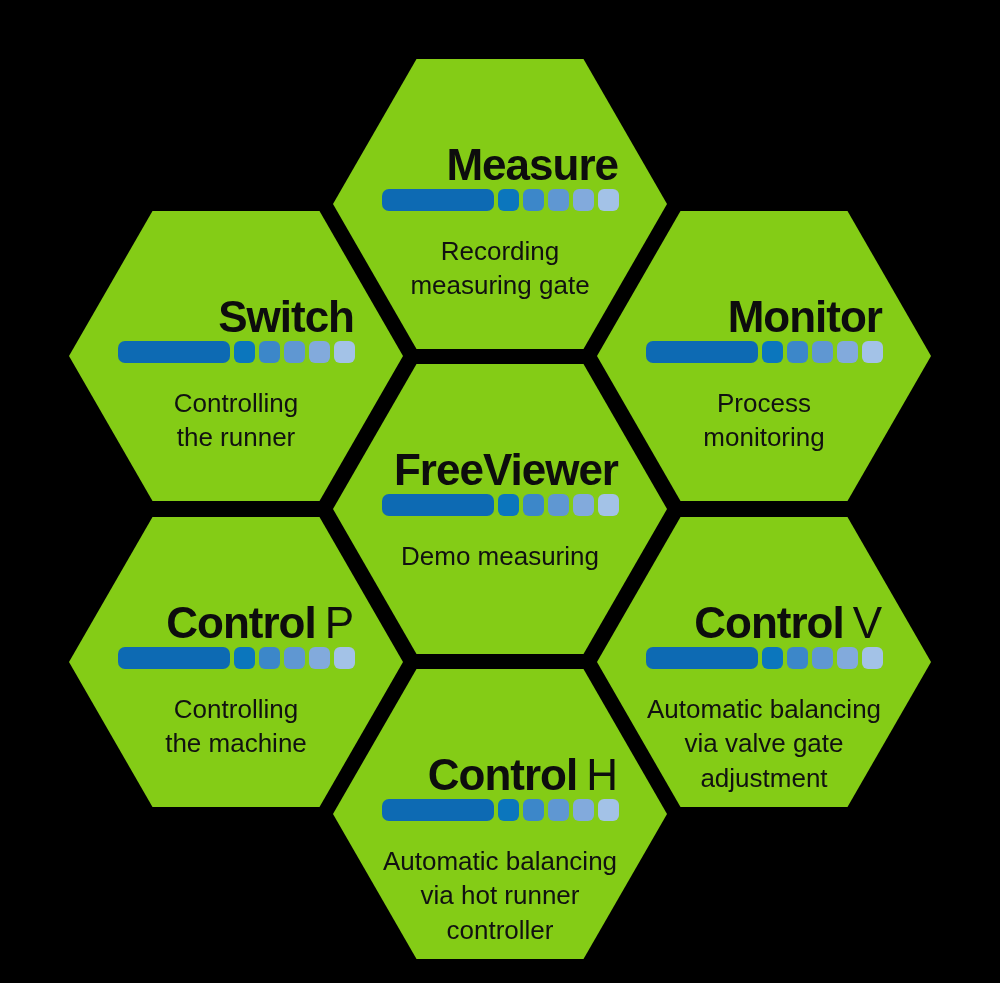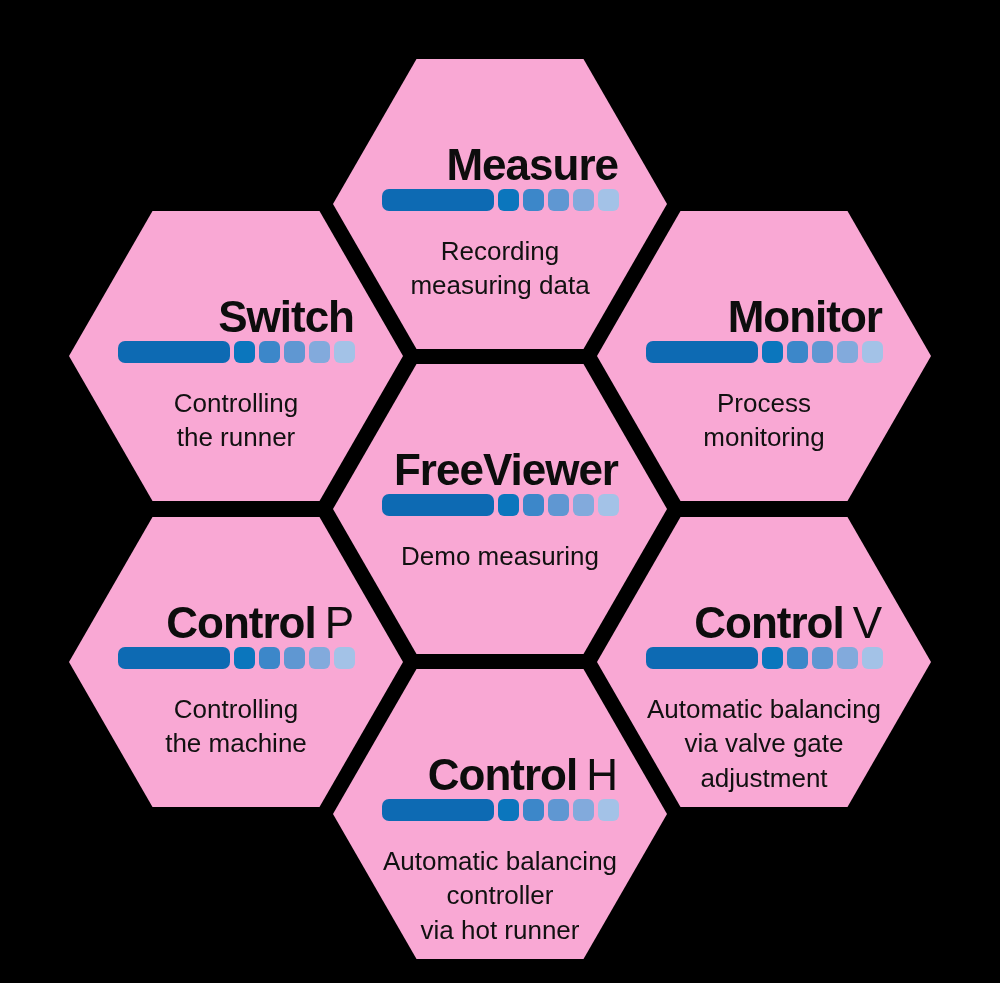--- a/index.html
+++ b/index.html
@@ -15,21 +15,21 @@
     font-family: "Liberation Sans", sans-serif;
   }
   .honeycomb {
     position: absolute;
     inset: 0;
   }
   .hex {
     position: absolute;
     width: 334px;
     height: 290px;
-    background: #f9a8d4;
+    background: #84cc16;
     clip-path: polygon(25% 0%, 75% 0%, 100% 50%, 75% 100%, 25% 100%, 0% 50%);
   }
   .hex-measure   { left: 333px; top:  59px; }
   .hex-switch    { left:  69px; top: 211px; }
   .hex-monitor   { left: 597px; top: 211px; }
   .hex-freeviewer{ left: 333px; top: 364px; }
   .hex-control-p { left:  69px; top: 517px; }
   .hex-control-v { left: 597px; top: 517px; }
   .hex-control-h { left: 333px; top: 669px; }
 
@@ -106,21 +106,21 @@
       <div class="bar">
         <div class="bar-main" style="background: rgb(13, 106, 179);"></div>
       <div class="bar-seg" style="background: rgb(11, 118, 189);"></div>
           <div class="bar-seg" style="background: rgb(60, 135, 201);"></div>
           <div class="bar-seg" style="background: rgb(95, 151, 210);"></div>
           <div class="bar-seg" style="background: rgb(130, 170, 220);"></div>
           <div class="bar-seg" style="background: rgb(163, 194, 231);"></div>
         </div>
       <div class="subtitle">
           <div class="subtitle-line">Recording</div>
-          <div class="subtitle-line">measuring data</div>
+          <div class="subtitle-line">measuring gate</div>
         </div>
     </div>
   </div>
     <div class="hex hex-switch">
     <div class="content">
       <div class="title-row">
         <span class="title-main">Switch</span>
 
       </div>
       <div class="bar">
@@ -226,18 +226,18 @@
       <div class="bar">
         <div class="bar-main" style="background: rgb(13, 106, 179);"></div>
       <div class="bar-seg" style="background: rgb(11, 118, 189);"></div>
           <div class="bar-seg" style="background: rgb(60, 135, 201);"></div>
           <div class="bar-seg" style="background: rgb(95, 151, 210);"></div>
           <div class="bar-seg" style="background: rgb(130, 170, 220);"></div>
           <div class="bar-seg" style="background: rgb(163, 194, 231);"></div>
         </div>
       <div class="subtitle">
           <div class="subtitle-line">Automatic balancing</div>
+          <div class="subtitle-line">via hot runner</div>
           <div class="subtitle-line">controller</div>
-          <div class="subtitle-line">via hot runner</div>
         </div>
     </div>
   </div>
   </div>
 
 </body></html>

